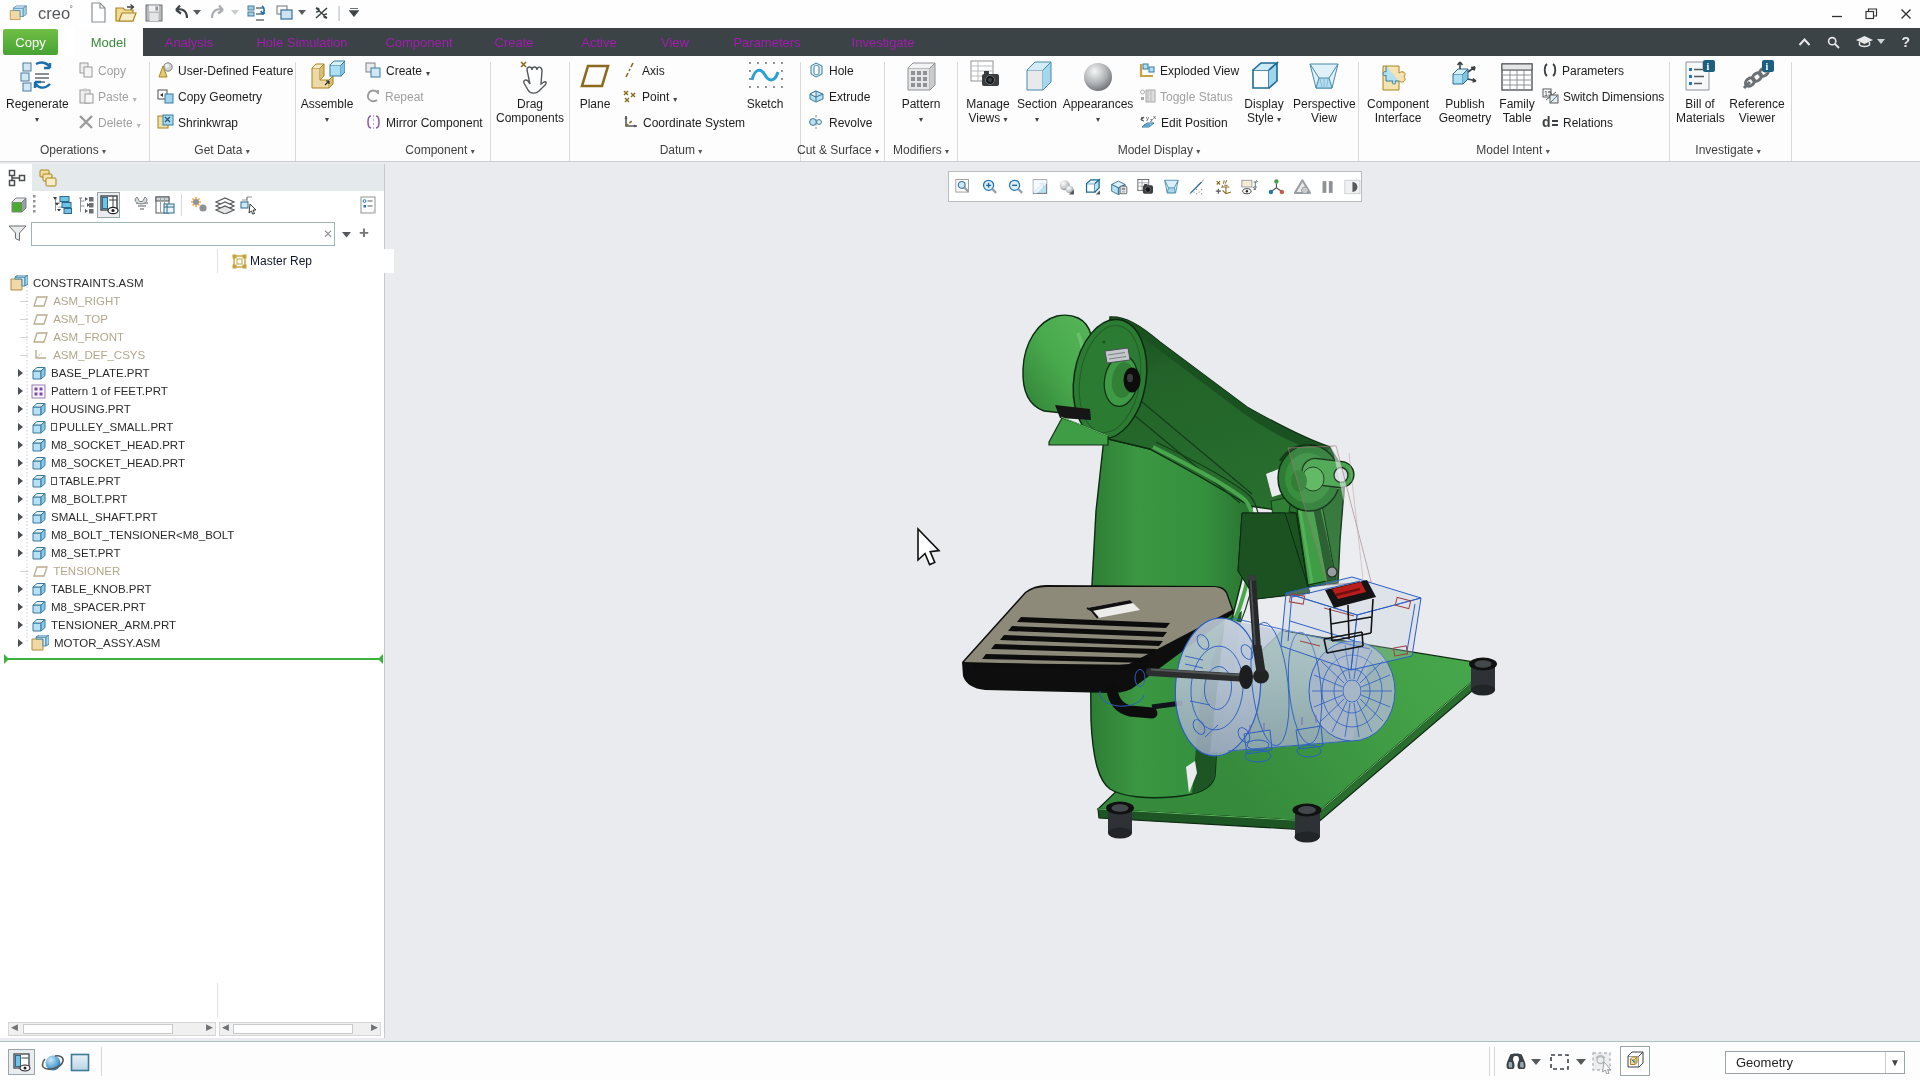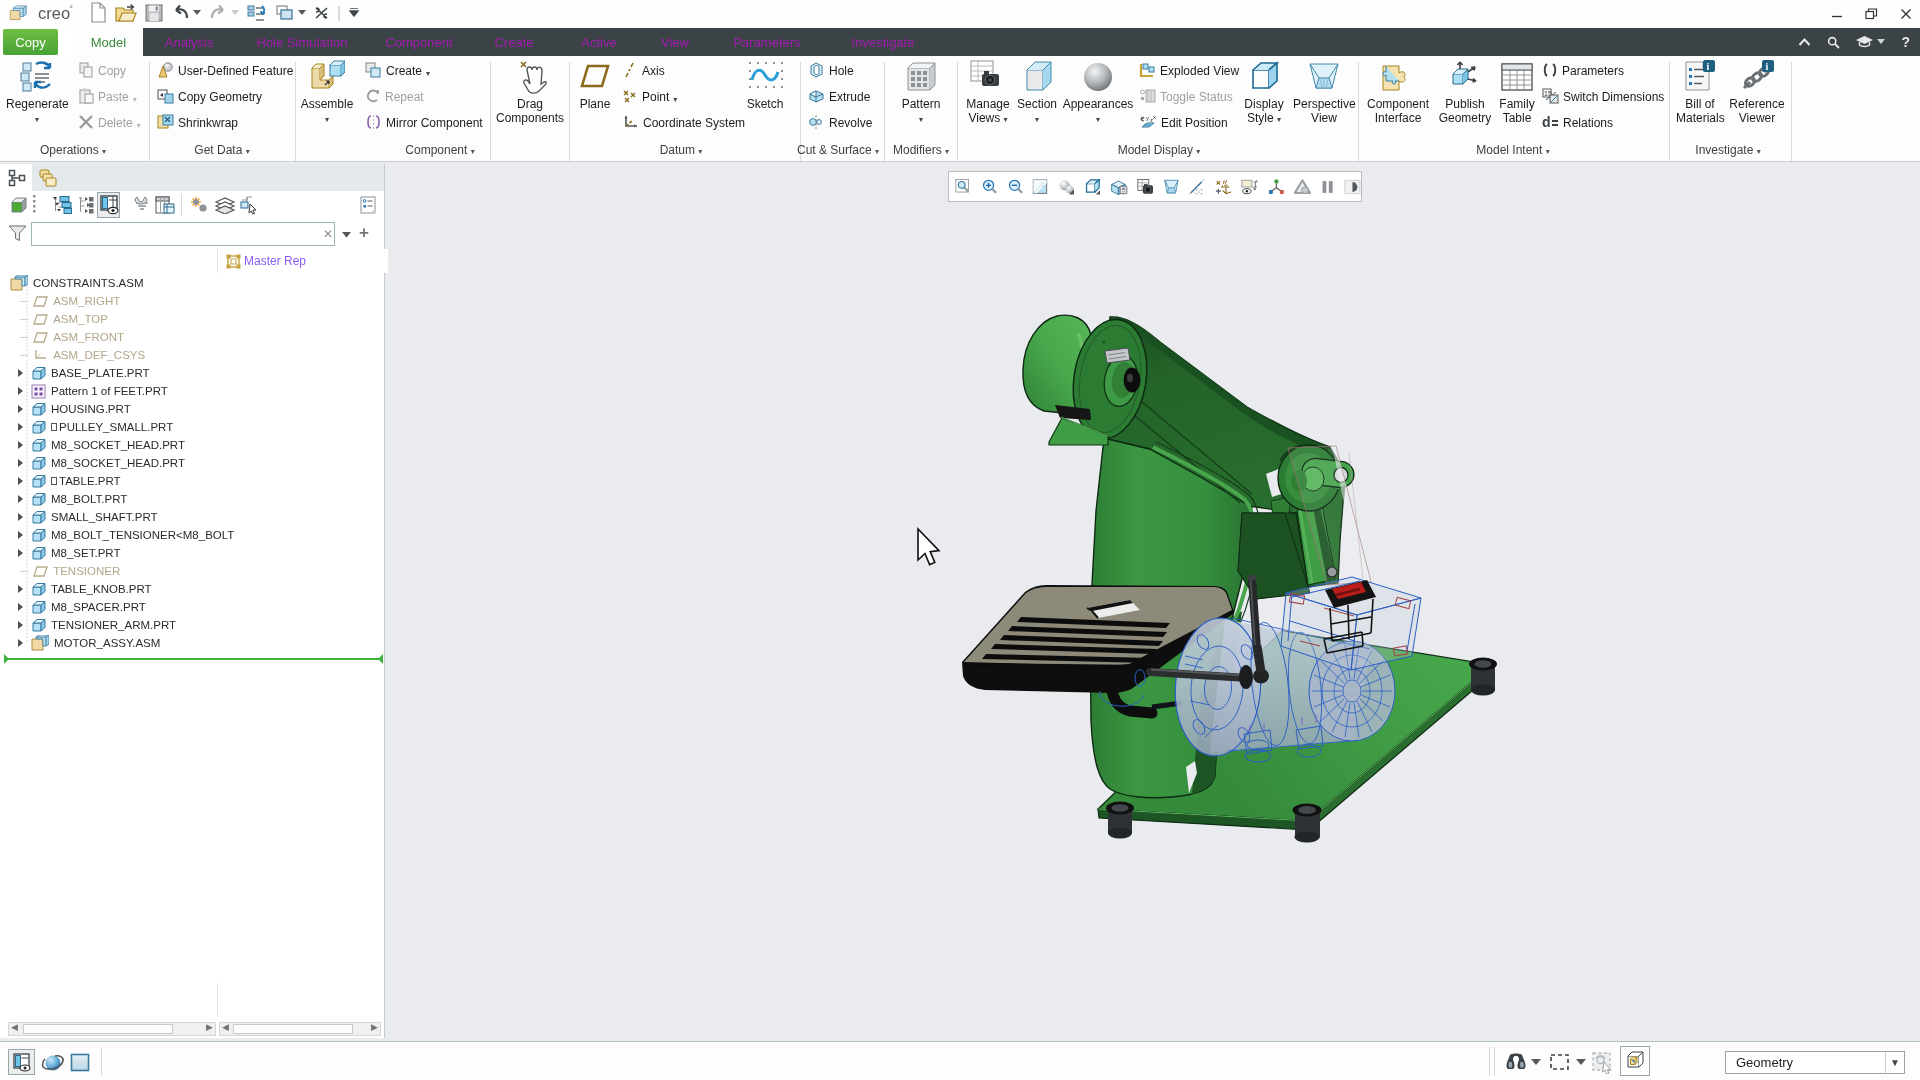--- a/index.html
+++ b/index.html
@@ -30,21 +30,21 @@
 .car { font-size:8px; color:#444; }
 
 #main { position:absolute; left:0; top:161px; width:1920px; height:880px; background:#e9ebef; border-top:1px solid #c9cdd1; }
 
 #navpanel { position:absolute; left:0; top:2px; width:385px; height:874px; background:#fff; border-right:1px solid #c5cacd; }
 #ptabs { position:absolute; left:0; top:0; width:384px; height:27px; background:#e4e9ec; }
 #ptab1 { position:absolute; left:0; top:0; width:32px; height:27px; background:#fff; }
 #ptoolbar { position:absolute; left:0; top:27px; width:384px; height:29px; background:#fff; }
 #pfilter { position:absolute; left:0; top:56px; width:384px; height:29px; background:#fff; }
 #pfilter input { position:absolute; left:31px; top:2px; width:304px; height:24px; border:1px solid #9fb4b9; }
-#pheader { position:absolute; left:4px; top:85px; width:384px; height:24px; background:#fff; font-size:12px; color:#8b5cf6; }
+#pheader { position:absolute; left:10px; top:85px; width:384px; height:24px; background:#fff; font-size:12px; color:#0f172a; }
 #ptree { position:absolute; left:0; top:109px; width:384px; height:710px; background:#fff; font-size:11.5px; color:#2b2b2b; }
 .trow { position:absolute; height:18px; display:flex; align-items:center; gap:5px; white-space:nowrap; }
 .tan { color:#b3a78b; }
 .exp { width:0; height:0; border-left:5px solid #4a4f53; border-top:4px solid transparent; border-bottom:4px solid transparent; margin-right:3px; }
 .sq { width:6px; height:8px; border:1px solid #555; margin-right:-3px; }
 .colsep { position:absolute; left:217px; top:85px; width:1px; height:768px; background:#e0e3e5; }
 .hsb { position:absolute; top:858px; height:14px; background:#f0f0f0; border:1px solid #d6d6d6; }
 
 #gtoolbar { position:absolute; left:948px; top:9px; width:414px; height:31px; background:#fff; border:1px solid #b9bdbf; display:flex; align-items:center; padding-left:6px; gap:9px; }
 

